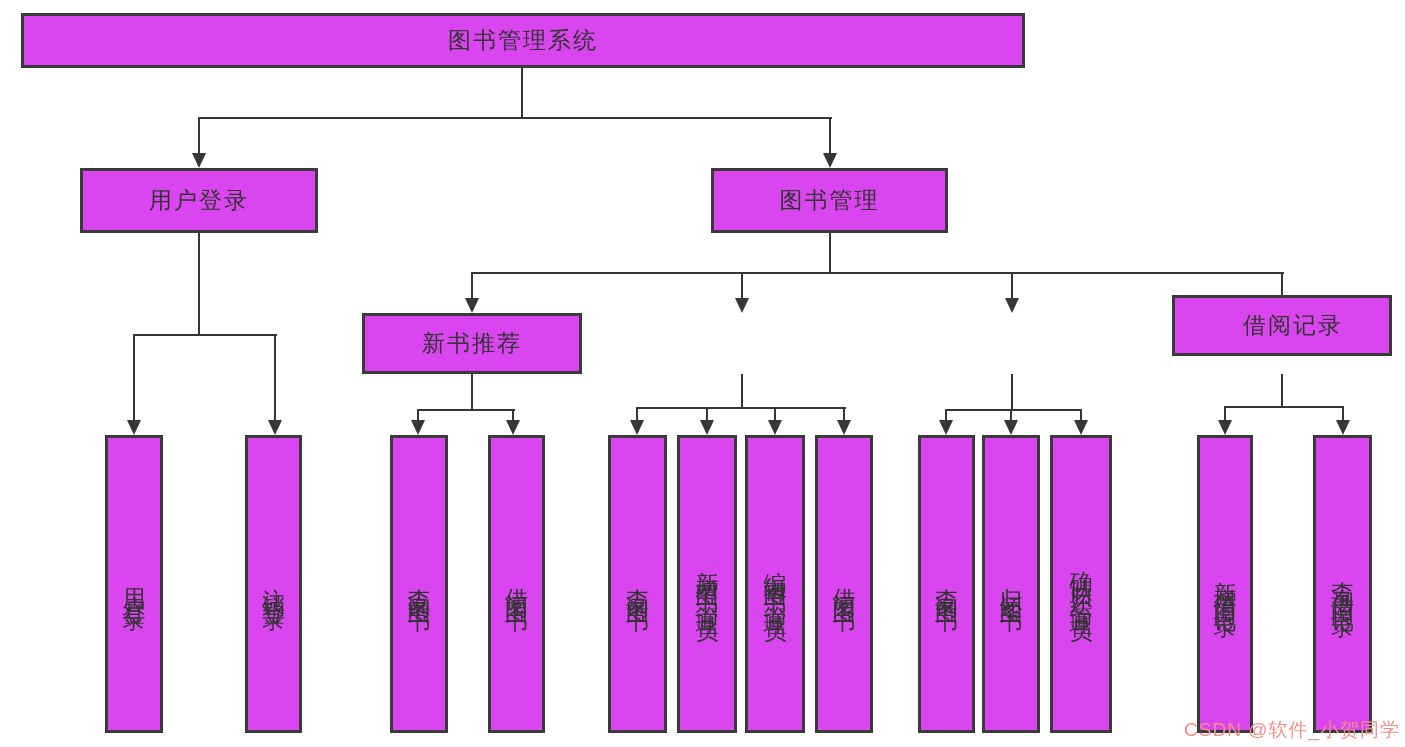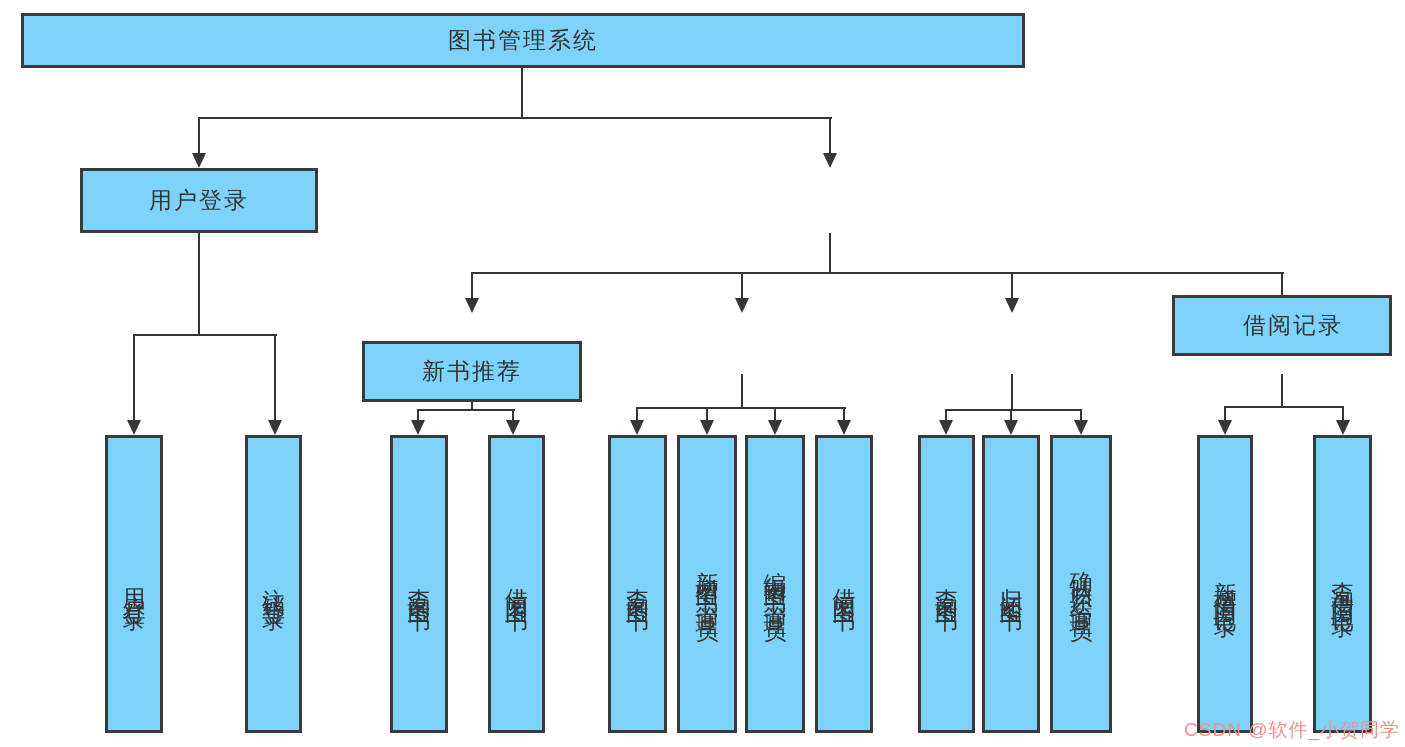--- a/index.html
+++ b/index.html
@@ -1,20 +1,20 @@
 <!DOCTYPE html>
 <html><head>
 <meta charset="utf-8">
 <style>
   html,body{margin:0;padding:0;background:#ffffff;}
   body{font-family:"Liberation Sans","DejaVu Sans",sans-serif;color:#333333;}
   .stage{position:relative;width:1405px;height:747px;background:#ffffff;overflow:hidden;}
 
   .node{
-    position:absolute;box-sizing:border-box;background:#7dd3fc;
+    position:absolute;box-sizing:border-box;background:#d946ef;
     border:3px solid #3a3a3a;display:flex;align-items:center;justify-content:center;
     font-size:23px;letter-spacing:2px;color:#333333;z-index:2;
   }
   .vnode{
     writing-mode:vertical-rl;font-size:23px;letter-spacing:7px;line-height:1;
     padding:6px 0;
   }
   .hline,.vline{position:absolute;background:#363636;z-index:1;}
   .arrow{
     position:absolute;width:0;height:0;z-index:1;
@@ -38,40 +38,43 @@
   <div class="vline" style="left:521px;top:68px;width:2px;height:50px;"></div>
   <div class="hline" style="left:198px;top:117px;width:634px;height:2px;"></div>
   <div class="vline" style="left:198px;top:117px;width:2px;height:37px;"></div>
   <div class="arrow" style="left:192px;top:153px;"></div>
   <div class="vline" style="left:829px;top:117px;width:2px;height:37px;"></div>
   <div class="arrow" style="left:823px;top:153px;"></div>
 
   <div class="node" style="left:80px;top:168px;width:238px;height:65px;">
     <span>用户登录</span>
   </div>
+  <div class="node" style="left:711px;top:168px;width:237px;height:65px;">
+    <span>图书管理</span>
+  </div>
 
   <div class="vline" style="left:198px;top:233px;width:2px;height:103px;"></div>
   <div class="hline" style="left:133px;top:334px;width:144px;height:2px;"></div>
   <div class="vline" style="left:133px;top:334px;width:2px;height:87px;"></div>
   <div class="arrow" style="left:127px;top:420px;"></div>
   <div class="vline" style="left:274px;top:334px;width:2px;height:87px;"></div>
   <div class="arrow" style="left:268px;top:420px;"></div>
 
   <div class="vline" style="left:829px;top:233px;width:2px;height:41px;"></div>
   <div class="hline" style="left:471px;top:272px;width:813px;height:2px;"></div>
   <div class="vline" style="left:471px;top:272px;width:2px;height:27px;"></div>
   <div class="arrow" style="left:465px;top:298px;"></div>
   <div class="vline" style="left:741px;top:272px;width:2px;height:27px;"></div>
   <div class="arrow" style="left:735px;top:298px;"></div>
   <div class="vline" style="left:1011px;top:272px;width:2px;height:27px;"></div>
   <div class="arrow" style="left:1005px;top:298px;"></div>
   <div class="vline" style="left:1281px;top:272px;width:2px;height:27px;"></div>
   <div class="arrow" style="left:1275px;top:298px;"></div>
 
-  <div class="node" style="left:362px;top:313px;width:220px;height:61px;margin-top:28px;">
+  <div class="node" style="left:362px;top:313px;width:220px;height:61px;">
     <span>新书推荐</span>
   </div>
   <div class="node" style="left:1172px;top:295px;width:220px;height:61px;padding-left:22px;">
     <span>借阅记录</span>
   </div>
 
   <div class="vline" style="left:471px;top:374px;width:2px;height:37px;"></div>
   <div class="hline" style="left:417px;top:409px;width:98px;height:2px;"></div>
   <div class="vline" style="left:417px;top:409px;width:2px;height:13px;"></div>
   <div class="arrow" style="left:411px;top:420px;"></div>

